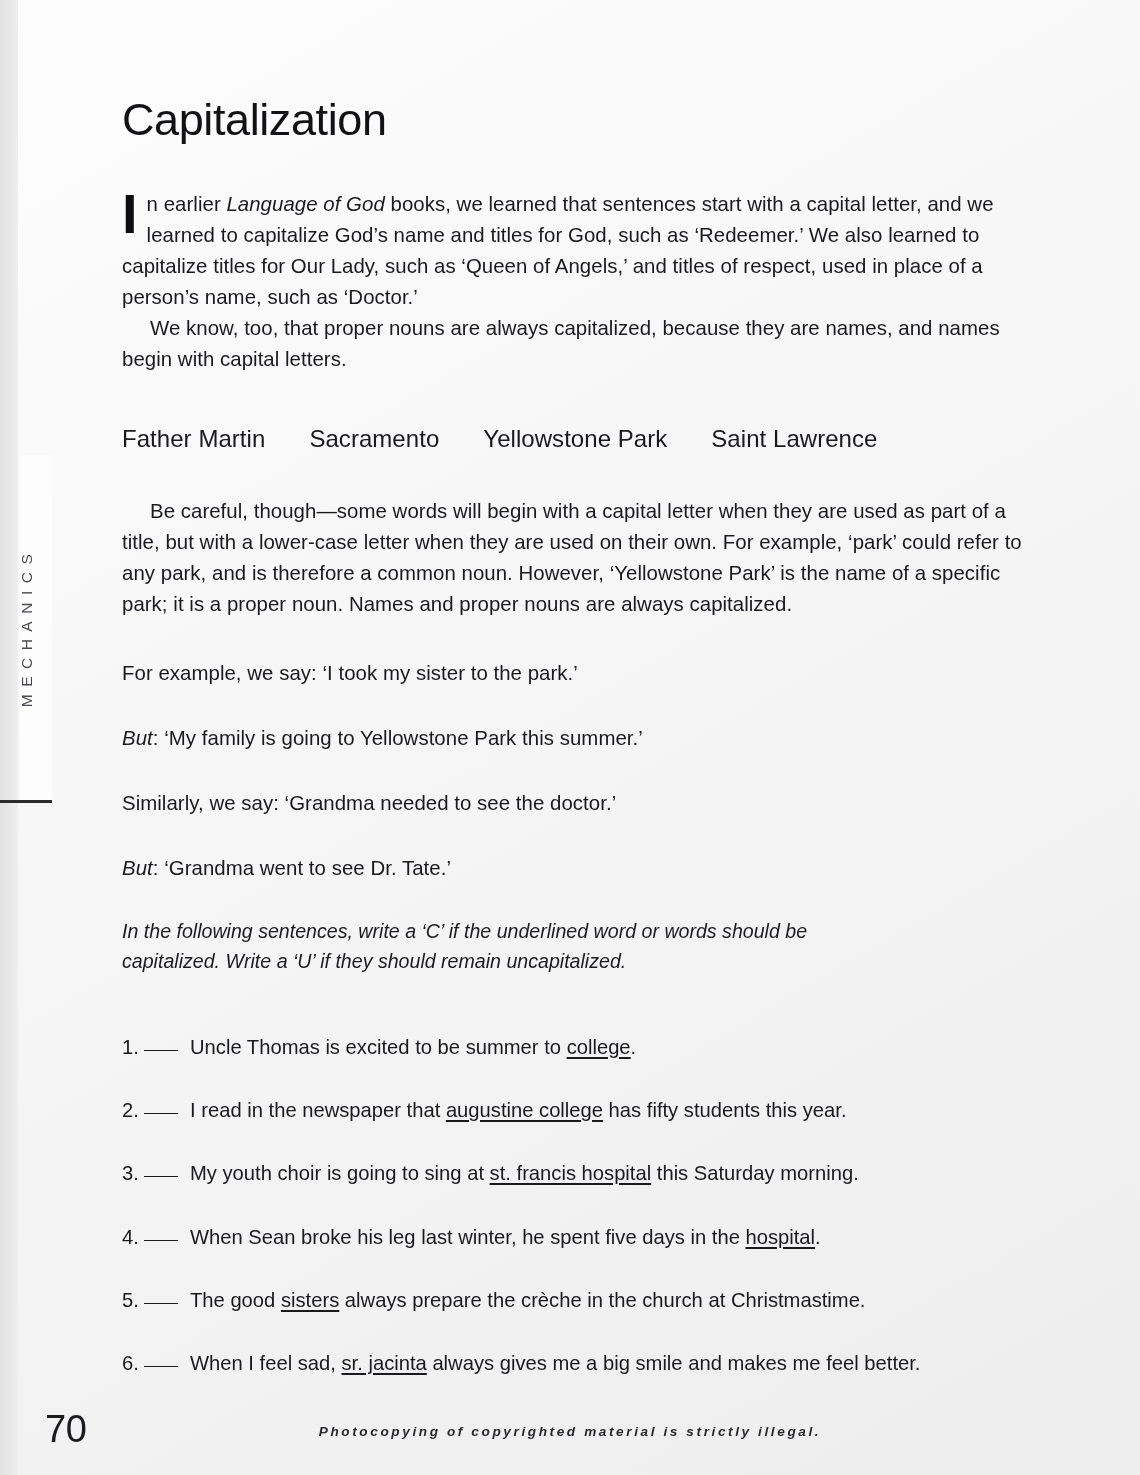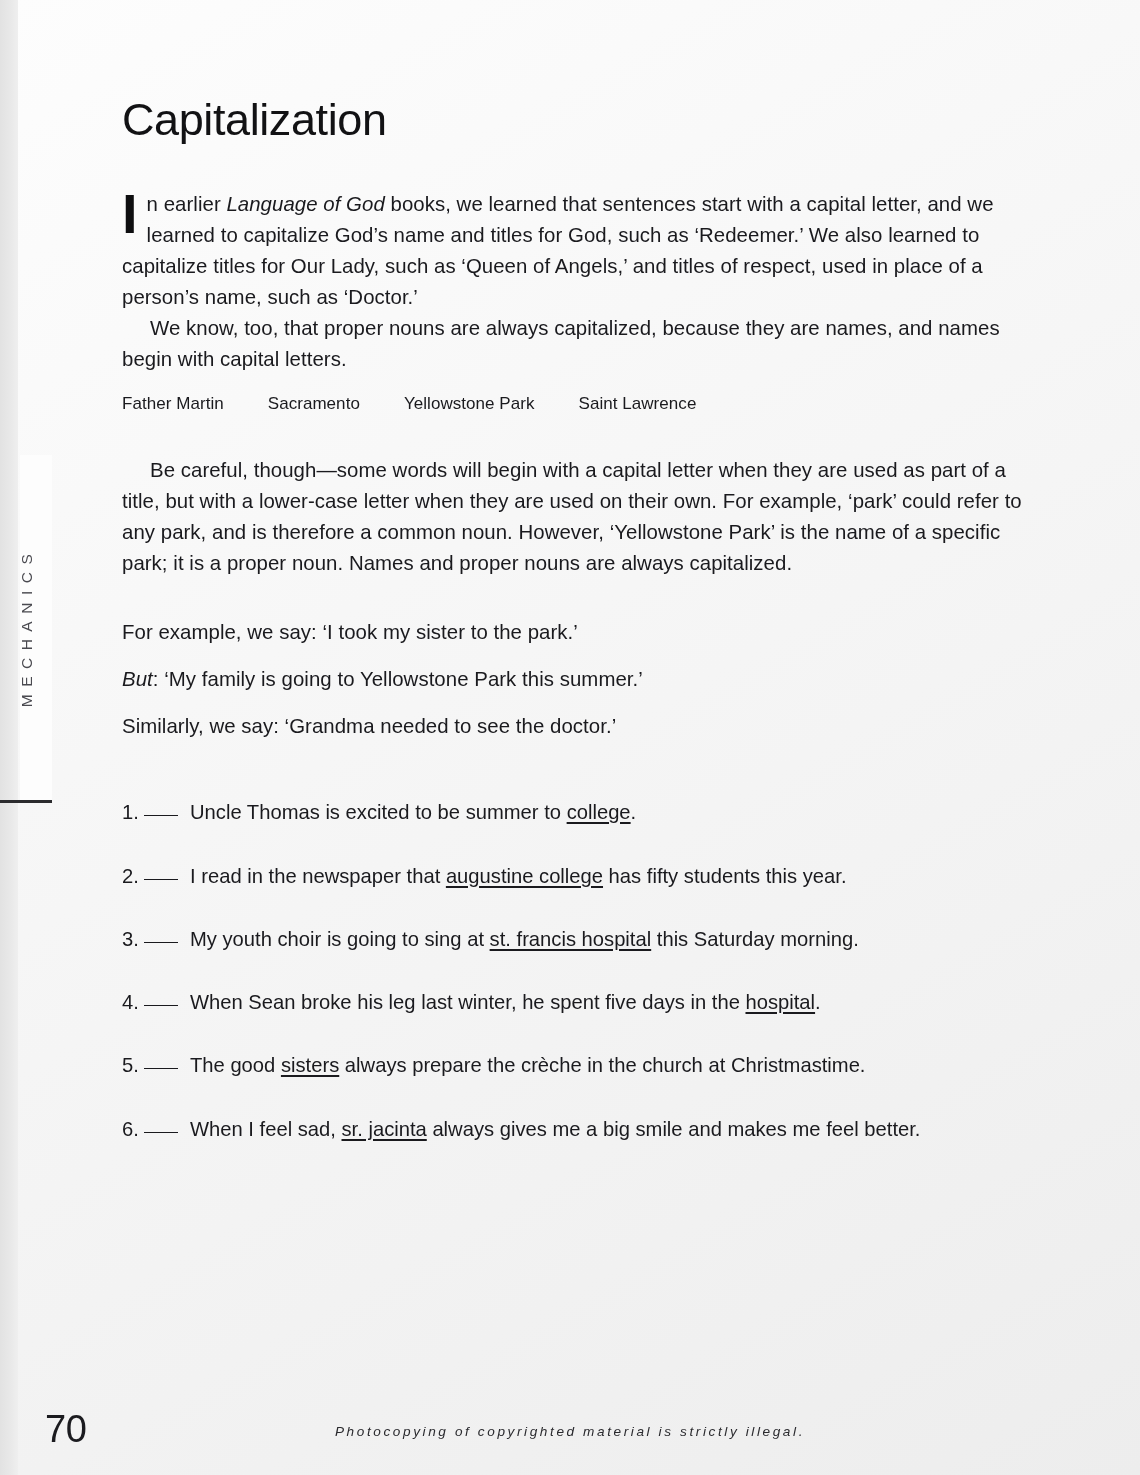--- a/index.html
+++ b/index.html
@@ -106,31 +106,31 @@
     font-weight: 800;
     line-height: 0.82;
     margin: 2px 9px 0 0;
     font-family: "Liberation Sans", sans-serif;
     color: #0e0e10;
   }
 
   .para-indent { text-indent: 28px; }
 
   .examples {
-    margin-top: 16px;
-    font-size: 17px;
+    margin-top: 46px;
+    font-size: 24px;
     letter-spacing: 0.05px;
     color: #1a1a1e;
   }
   .examples span { display: inline-block; }
   .examples span + span { margin-left: 44px; }
 
   .para-block { margin-top: 38px; }
 
-  .say-line { margin-top: 16px; }
+  .say-line { margin-top: 34px; }
   .say-line:first-child { margin-top: 16px; }
 
   em, .ital { font-style: italic; }
 
   
   h2.exercise-heading {
     margin: 0;
     padding-top: 62px;
     font-size: 25px;
     font-weight: 700;
@@ -193,20 +193,21 @@
     position: absolute;
     left: 0;
     top: 1424px;
     width: 1140px;
     text-align: center;
     font-size: 13.6px;
     font-style: italic;
     letter-spacing: 2.6px;
     color: #2a2a2e;
     font-family: "Liberation Sans", sans-serif;
+    font-weight: bold;
   }
 </style>
 </head>
 <body>
 
 <div class="page">
 
   <div class="edge-band"></div>
 
   <div class="side-tab">
@@ -230,25 +231,30 @@
       <div class="examples">
         <span>Father Martin</span><span>Sacramento</span><span>Yellowstone Park</span><span>Saint Lawrence</span>
       </div>
 
       <p class="para-block para-indent">Be careful, though—some words will begin with a capital letter when they are used as part of a title, but with a lower-case letter when they are used on their own. For example, ‘park’ could refer to any park, and is therefore a common noun. However, ‘Yellowstone Park’ is the name of a specific park; it is a proper noun. Names and proper nouns are always capitalized.</p>
 
       <div class="para-block">
         <p class="say-line"><em></em><span>For example, we say: </span><span>‘I took my sister to the park.’</span></p>
         <p class="say-line"><em>But</em><span>: </span><span>‘My family is going to Yellowstone Park this summer.’</span></p>
         <p class="say-line"><em></em><span>Similarly, we say: </span><span>‘Grandma needed to see the doctor.’</span></p>
+        <p class="say-line"><em>But</em><span>: </span><span>‘Grandma went to see Dr. Tate.’</span></p>
       </div>
 
     </div>
 
 
+    <div class="instructions">
+      <span>In the following sentences, write a ‘C’ if the underlined word or words should</span>
+      <span>be capitalized. Write a ‘U’ if they should remain uncapitalized.</span>
+    </div>
 
     <ol class="items">
 
       <li class="item">
         <span class="item-num">1.</span>
         <span class="blank"></span>
         <span class="item-text"><span>Uncle Thomas is excited to be summer to </span><span class="u">college</span><span>.</span></span>
       </li>
 
       <li class="item">

